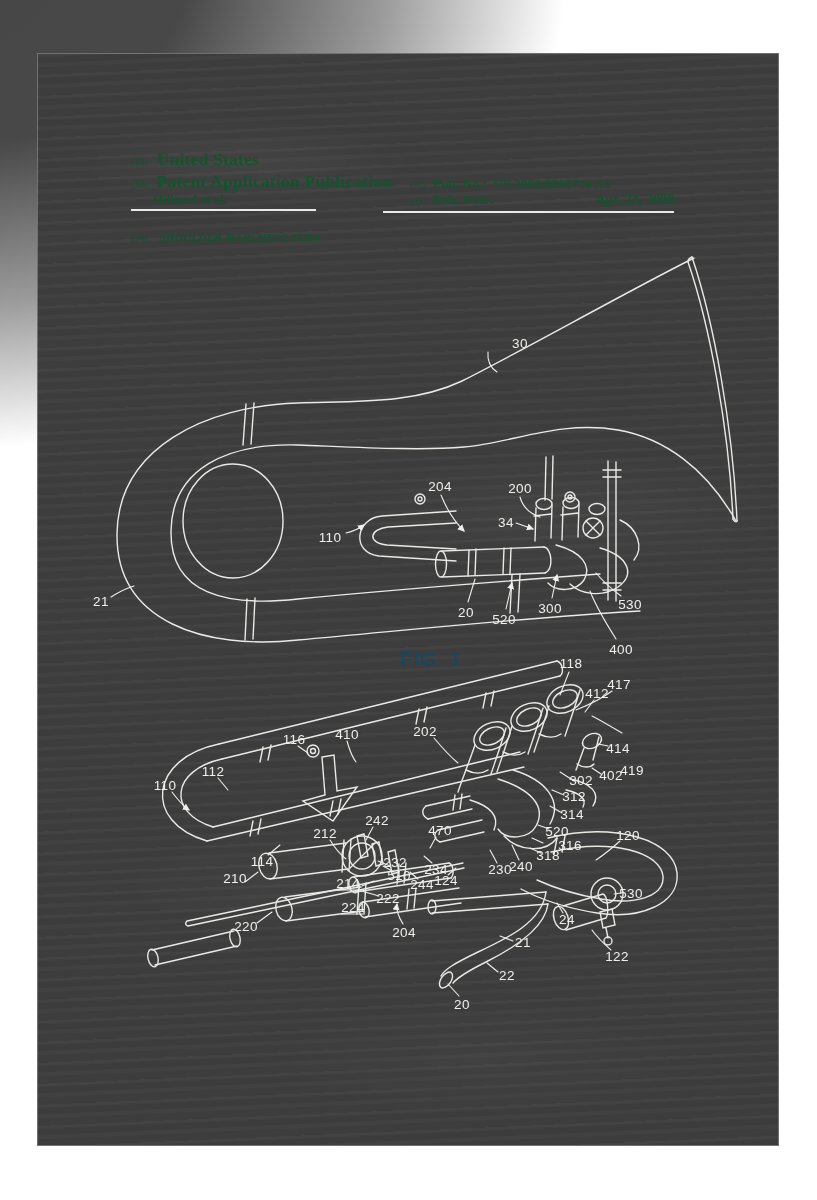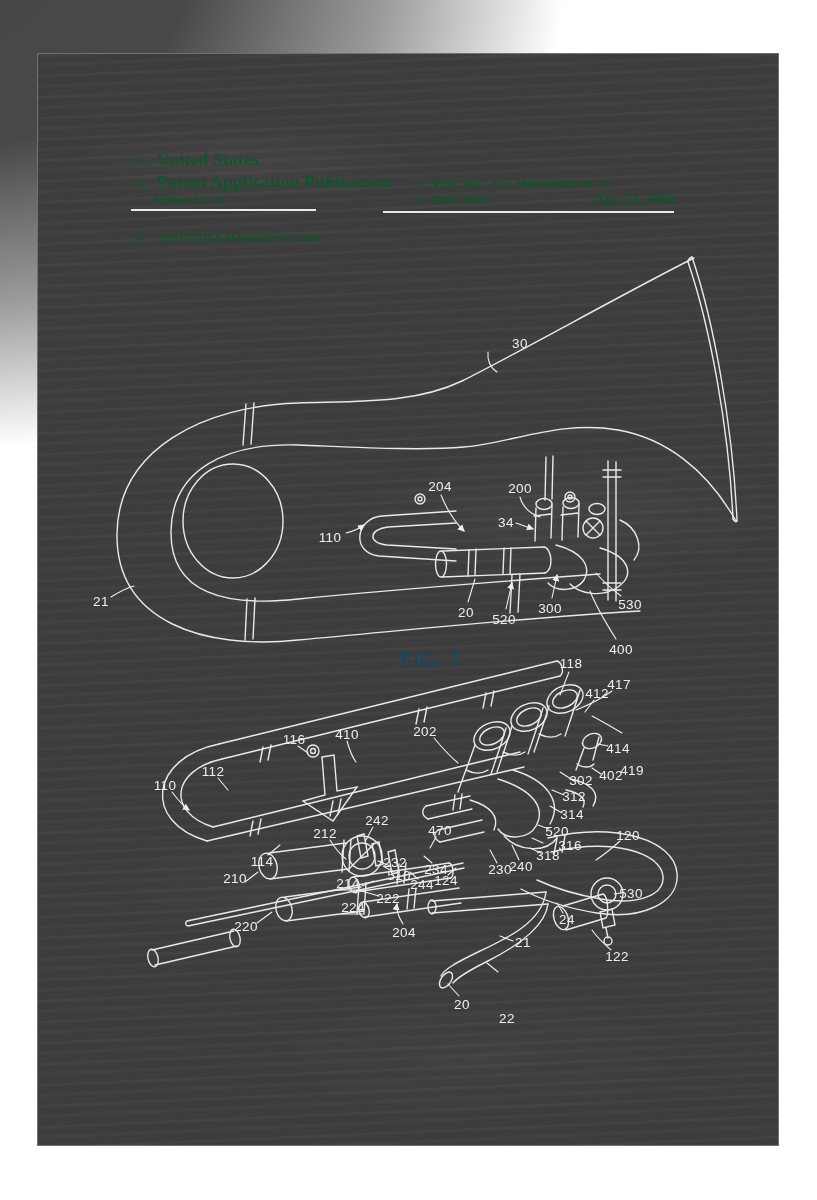--- a/index.html
+++ b/index.html
@@ -333,17 +333,17 @@
         <span class="ref-label" style="left: 631px; top: 893px;">530</span>
         <span class="ref-label" style="left: 567px; top: 919px;">24</span>
         <span class="ref-label" style="left: 617px; top: 956px;">122</span>
         <span class="ref-label" style="left: 388px; top: 898px;">222</span>
         <span class="ref-label underlined" style="left: 348px; top: 883px;">214</span>
         <span class="ref-label underlined" style="left: 353px; top: 907px;">224</span>
         <span class="ref-label" style="left: 235px; top: 878px;">210</span>
         <span class="ref-label" style="left: 246px; top: 926px;">220</span>
         <span class="ref-label" style="left: 404px; top: 932px;">204</span>
         <span class="ref-label" style="left: 523px; top: 942px;">21</span>
-        <span class="ref-label" style="left: 507px; top: 1018px;">22</span>
+        <span class="ref-label" style="left: 507px; top: 975px;">22</span>
         <span class="ref-label" style="left: 462px; top: 1004px;">20</span>
       </div>
   </div>
 </div>
 
 </body></html>

